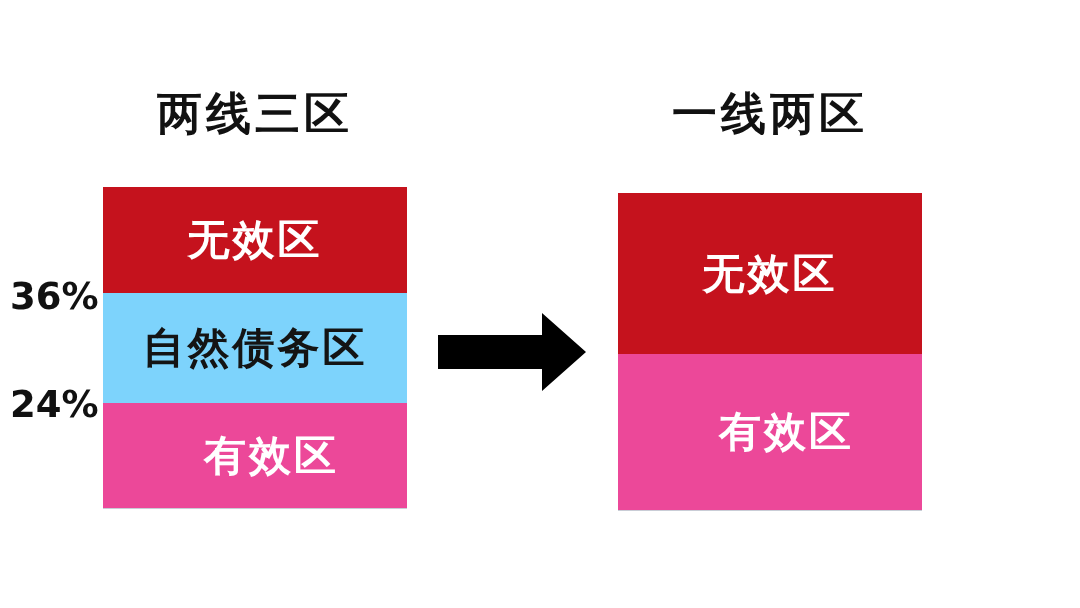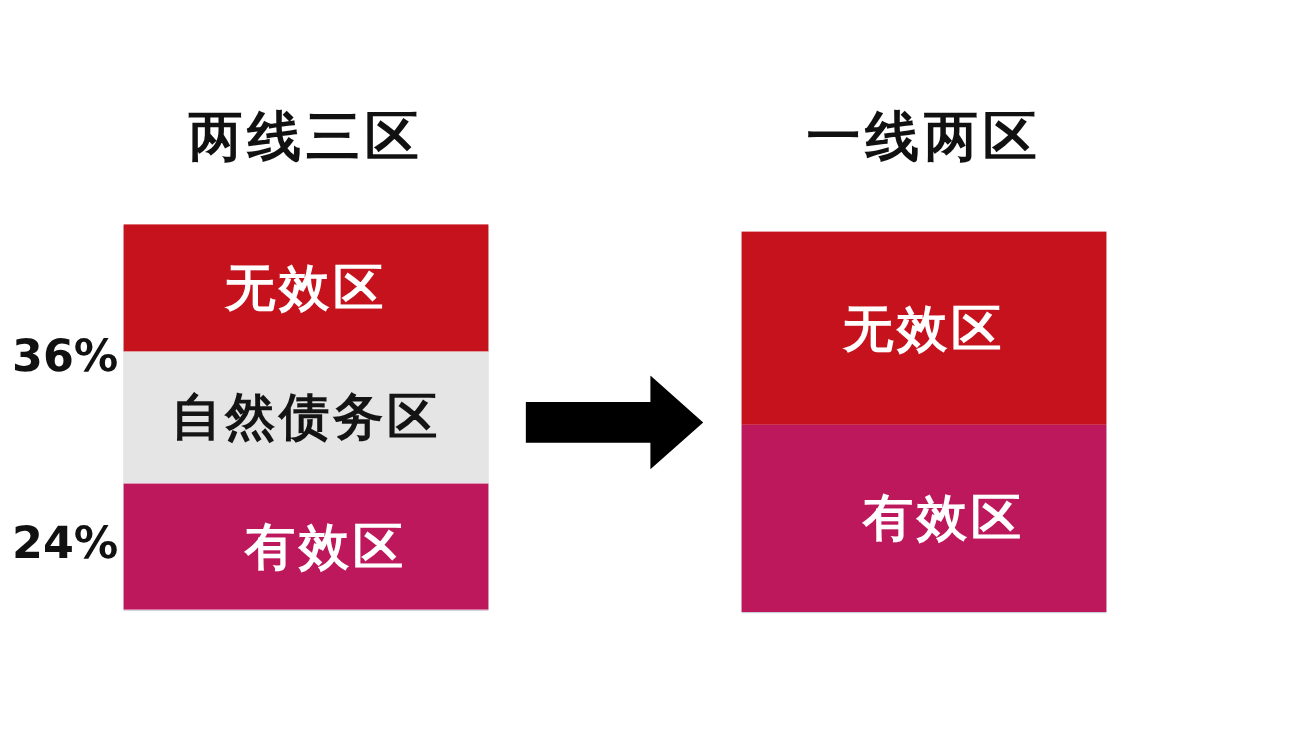--- a/index.html
+++ b/index.html
@@ -52,22 +52,22 @@
   .zone {
     display: flex;
     align-items: center;
     justify-content: center;
     font-weight: bold;
     font-size: 42px;
     letter-spacing: 3px;
     white-space: nowrap;
   }
   .zone-red   { background: #c5121d; color: #ffffff; }
-  .zone-cream { background: #e5e5e5; color: #141414; }
-  .zone-navy  { background: #be185d; color: #ffffff; padding-left: 33px; }
+  .zone-cream { background: #7dd3fc; color: #141414; }
+  .zone-navy  { background: #ec4899; color: #ffffff; padding-left: 33px; }
 
   
   #left-box .z0 { height: 106px; }
   #left-box .z1 { height: 110px; }
   #left-box .z2 { height: 105px; }
   
   #right-box .z0 { height: 161px; }
   #right-box .z1 { height: 156px; }
 
   .boundary-label {
@@ -82,21 +82,20 @@
     width: 88px;
     text-align: left;
     font-size: 37px;
   }
   #label-24 {
     left: 10px;
     top: 383px;
     width: 88px;
     text-align: center;
     font-size: 37px;
-    margin-top: 48px;
   }
   #label-lpr {
     left: 927px;
     top: 338px;
     font-size: 32px;
     letter-spacing: 1px;
   }
   #arrow {
     position: absolute;
     left: 438px;

